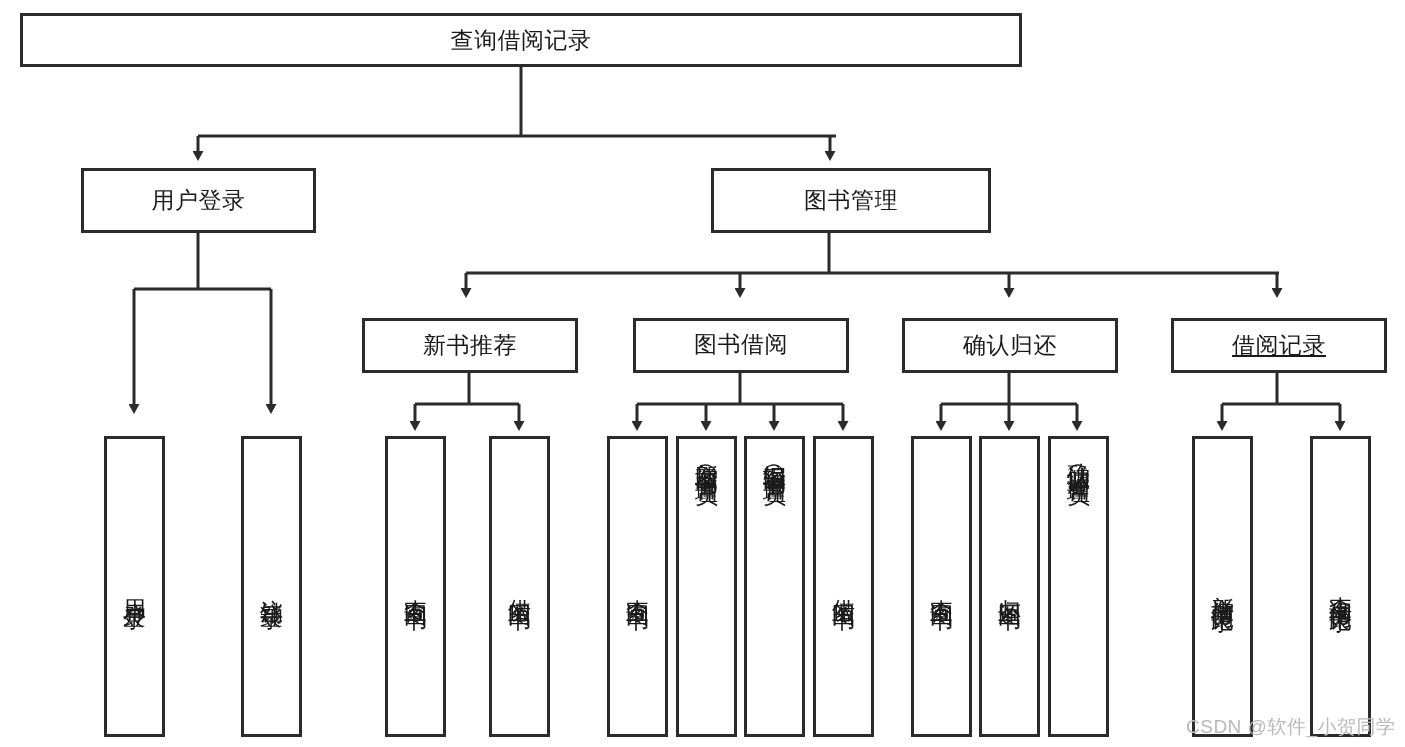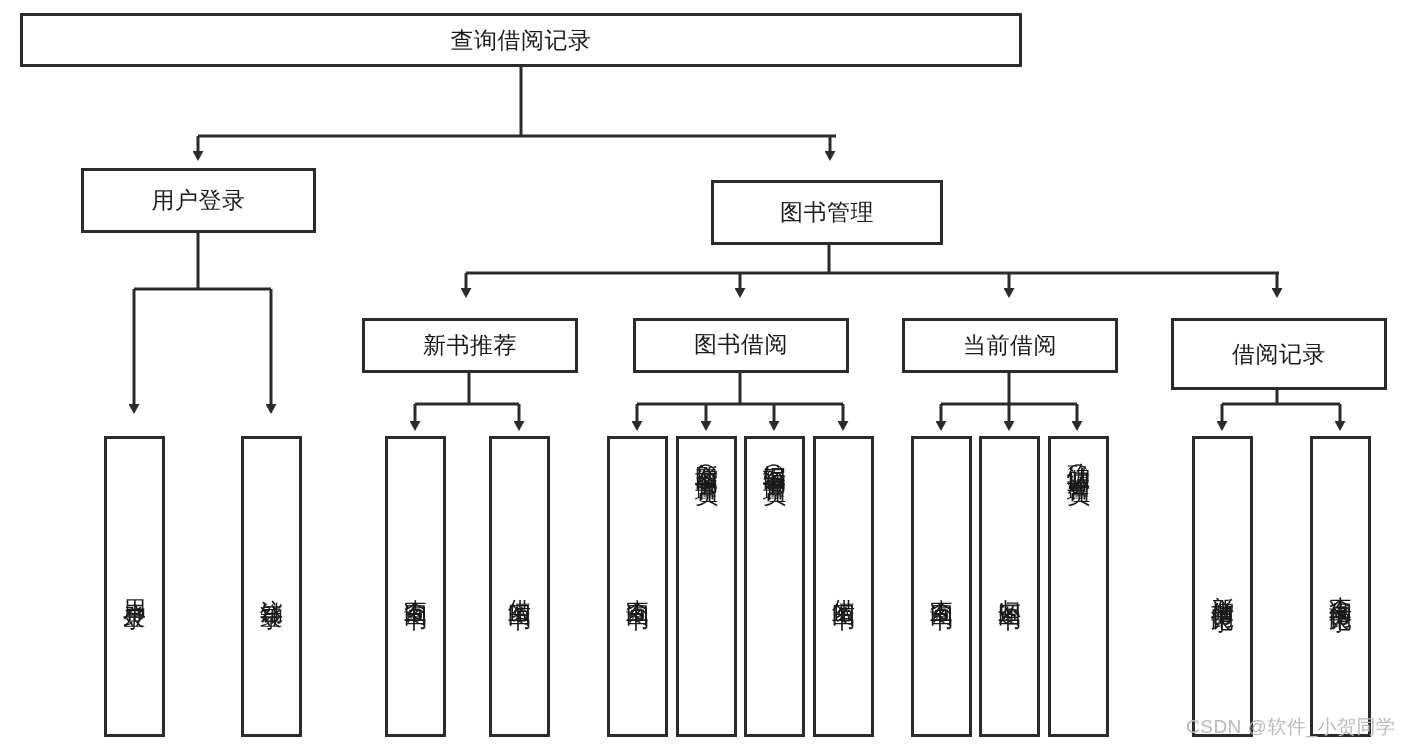--- a/index.html
+++ b/index.html
@@ -122,34 +122,34 @@
     </g>
   </svg>
 
   <div class="node horiz" style="left:20px;top:13px;width:1002px;height:54px;">
     <span class="lbl">查询借阅记录</span>
   </div>
 
   <div class="node horiz" style="left:81px;top:168px;width:235px;height:65px;">
     <span class="lbl">用户登录</span>
   </div>
-  <div class="node horiz" style="left:711px;top:180px;width:232px;height:65px;">
+  <div class="node horiz" style="left:711px;top:168px;width:280px;height:65px;">
     <span class="lbl">图书管理</span>
   </div>
 
   <div class="node horiz" style="left:362px;top:318px;width:216px;height:55px;">
     <span class="lbl">新书推荐</span>
   </div>
   <div class="node horiz" style="left:633px;top:318px;width:216px;height:55px;font-family:Liberation Serif, serif;">
     <span class="lbl">图书借阅</span>
   </div>
   <div class="node horiz" style="left:902px;top:318px;width:216px;height:55px;">
-    <span class="lbl">当前借阅</span>
+    <span class="lbl">确认归还</span>
   </div>
-  <div class="node horiz" style="left:1171px;top:318px;width:216px;height:72px;">
+  <div class="node horiz" style="left:1171px;top:318px;width:216px;height:55px;text-decoration:underline;">
     <span class="lbl">借阅记录</span>
   </div>
 
   <div class="node vert mid" style="left:104px;top:436px;width:61px;height:301px;">
     <span class="lbl">用户登录</span>
   </div>
   <div class="node vert mid" style="left:241px;top:436px;width:61px;height:301px;">
     <span class="lbl">注销登录</span>
   </div>
 

